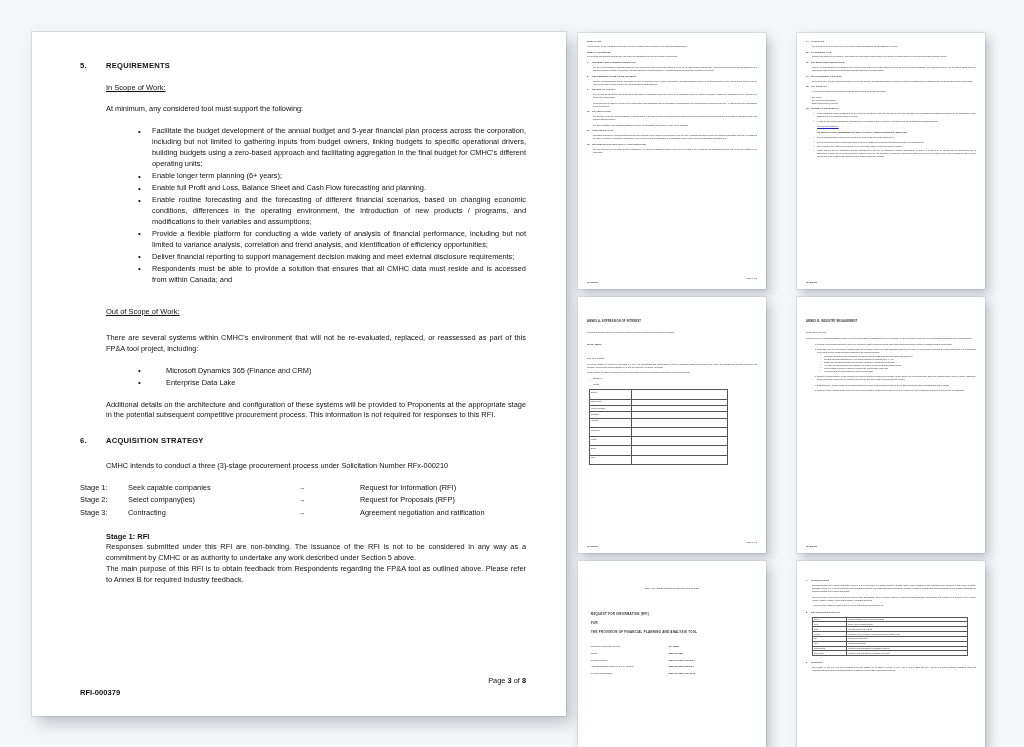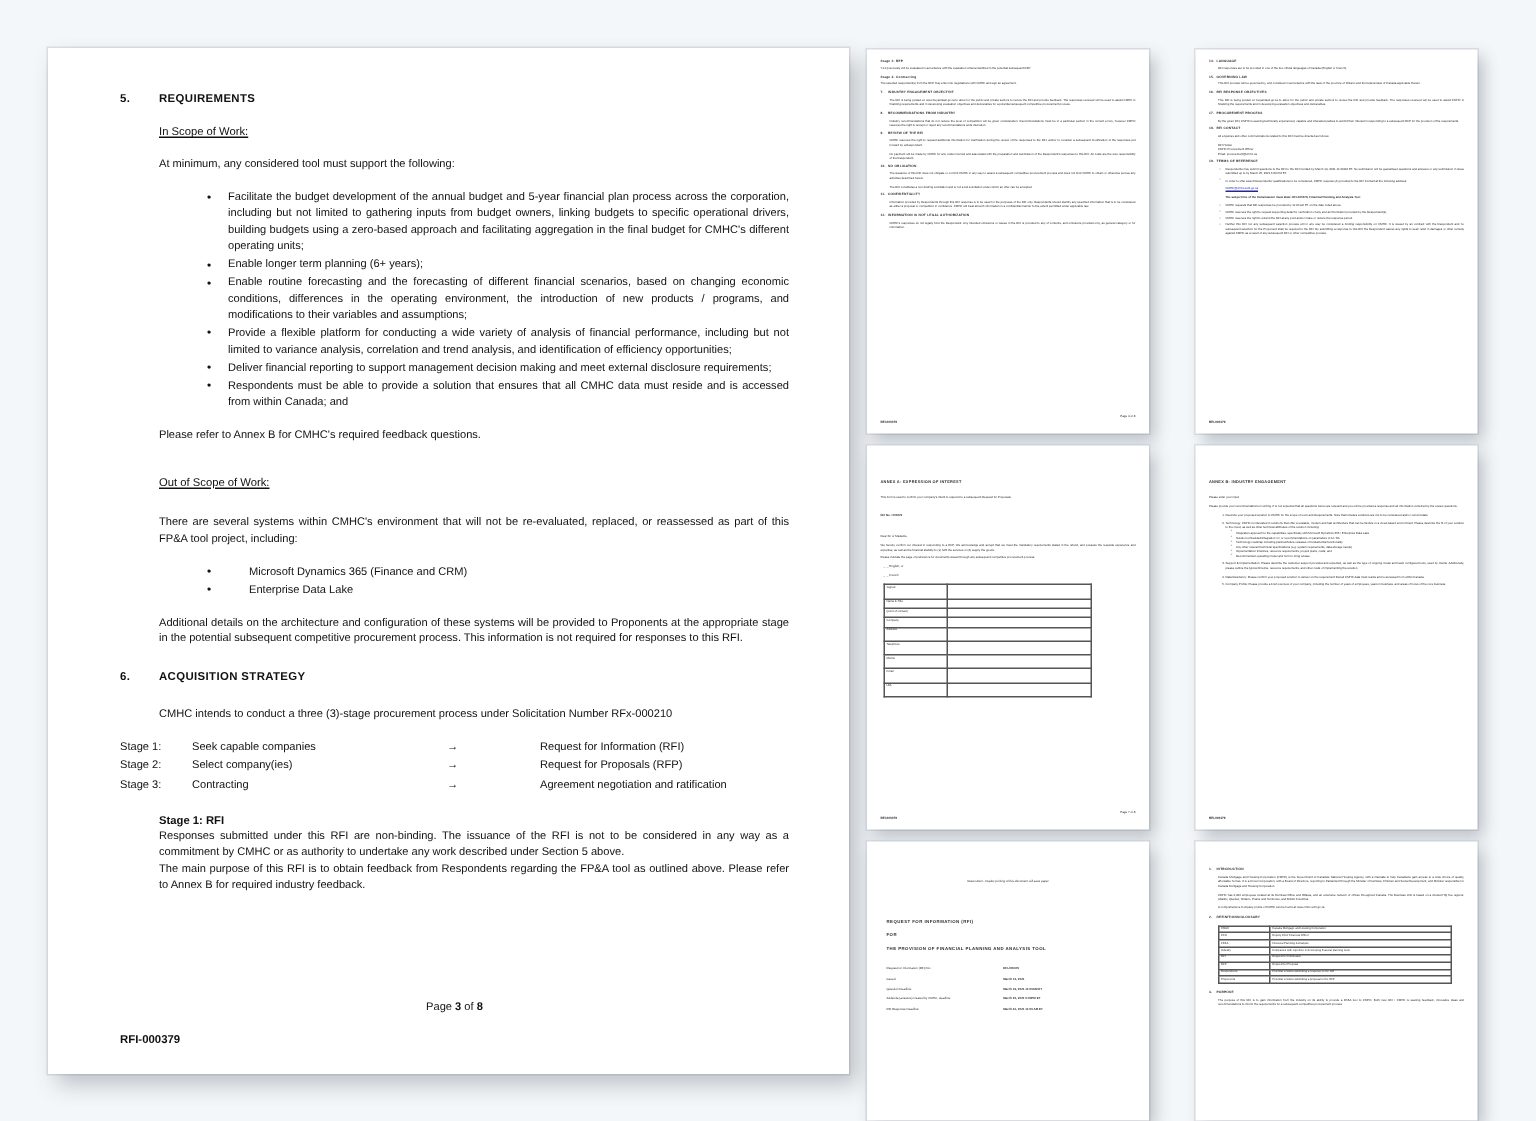--- a/index.html
+++ b/index.html
@@ -61,21 +61,21 @@
   .stage-table td.c1{width:48px;}
   .stage-table td.c2{width:170px;}
   .stage-table td.c3{width:62px;}
 
   .stage1-head{font-weight:bold;padding-left:26px;margin:0 0 0 0;font-size:7.5px;}
 
   .footer-row{
     position:absolute;left:48px;right:40px;bottom:18px;
     font-size:7.4px;
   }
-  .page-of{text-align:center;margin-bottom:10px;}
+  .page-of{text-align:right;}
   .page-of b{font-weight:bold;}
   .rfi-num{font-weight:bold;font-size:7.6px;}
 
   
   .thumb{
     position:absolute;background:#fff;
     box-shadow:4px 5px 10px rgba(60,70,85,.30), 0 0 0 1px rgba(205,210,216,.6);
     overflow:hidden;
   }
   .t-inner{
@@ -129,27 +129,27 @@
     </div>
 
 
     <p class="sub-head">In Scope of Work:</p>
 
     <p class="para">At minimum, any considered tool must support the following:</p>
 
     <ul class="bullets">
       <li>Facilitate the budget development of the annual budget and 5-year financial plan process across the corporation, including but not limited to gathering inputs from budget owners, linking budgets to specific operational drivers, building budgets using a zero-based approach and facilitating aggregation in the final budget for CMHC's different operating units;</li>
       <li>Enable longer term planning (6+ years);</li>
+      <li>Enable full Profit and Loss, Balance Sheet and Cash Flow forecasting and planning.</li>
       <li>Enable routine forecasting and the forecasting of different financial scenarios, based on changing economic conditions, differences in the operating environment, the introduction of new products / programs, and modifications to their variables and assumptions;</li>
       <li>Provide a flexible platform for conducting a wide variety of analysis of financial performance, including but not limited to variance analysis, correlation and trend analysis, and identification of efficiency opportunities;</li>
       <li>Deliver financial reporting to support management decision making and meet external disclosure requirements;</li>
       <li>Respondents must be able to provide a solution that ensures that all CMHC data must reside and is accessed from within Canada; and</li>
     </ul>
 
-    <p class="para">Please refer to Annex B for CMHC's required feedback questions.</p>
 
     <p class="sub-head" style="margin-top:20px;">Out of Scope of Work:</p>
 
     <p class="para" style="margin-top:16px;">There are several systems within CMHC's environment that will not be re-evaluated, replaced, or reassessed as part of this FP&amp;A tool project, including:</p>
 
     <ul class="bullets wide">
       <li>Microsoft Dynamics 365 (Finance and CRM)</li>
       <li>Enterprise Data Lake</li>
     </ul>
 

